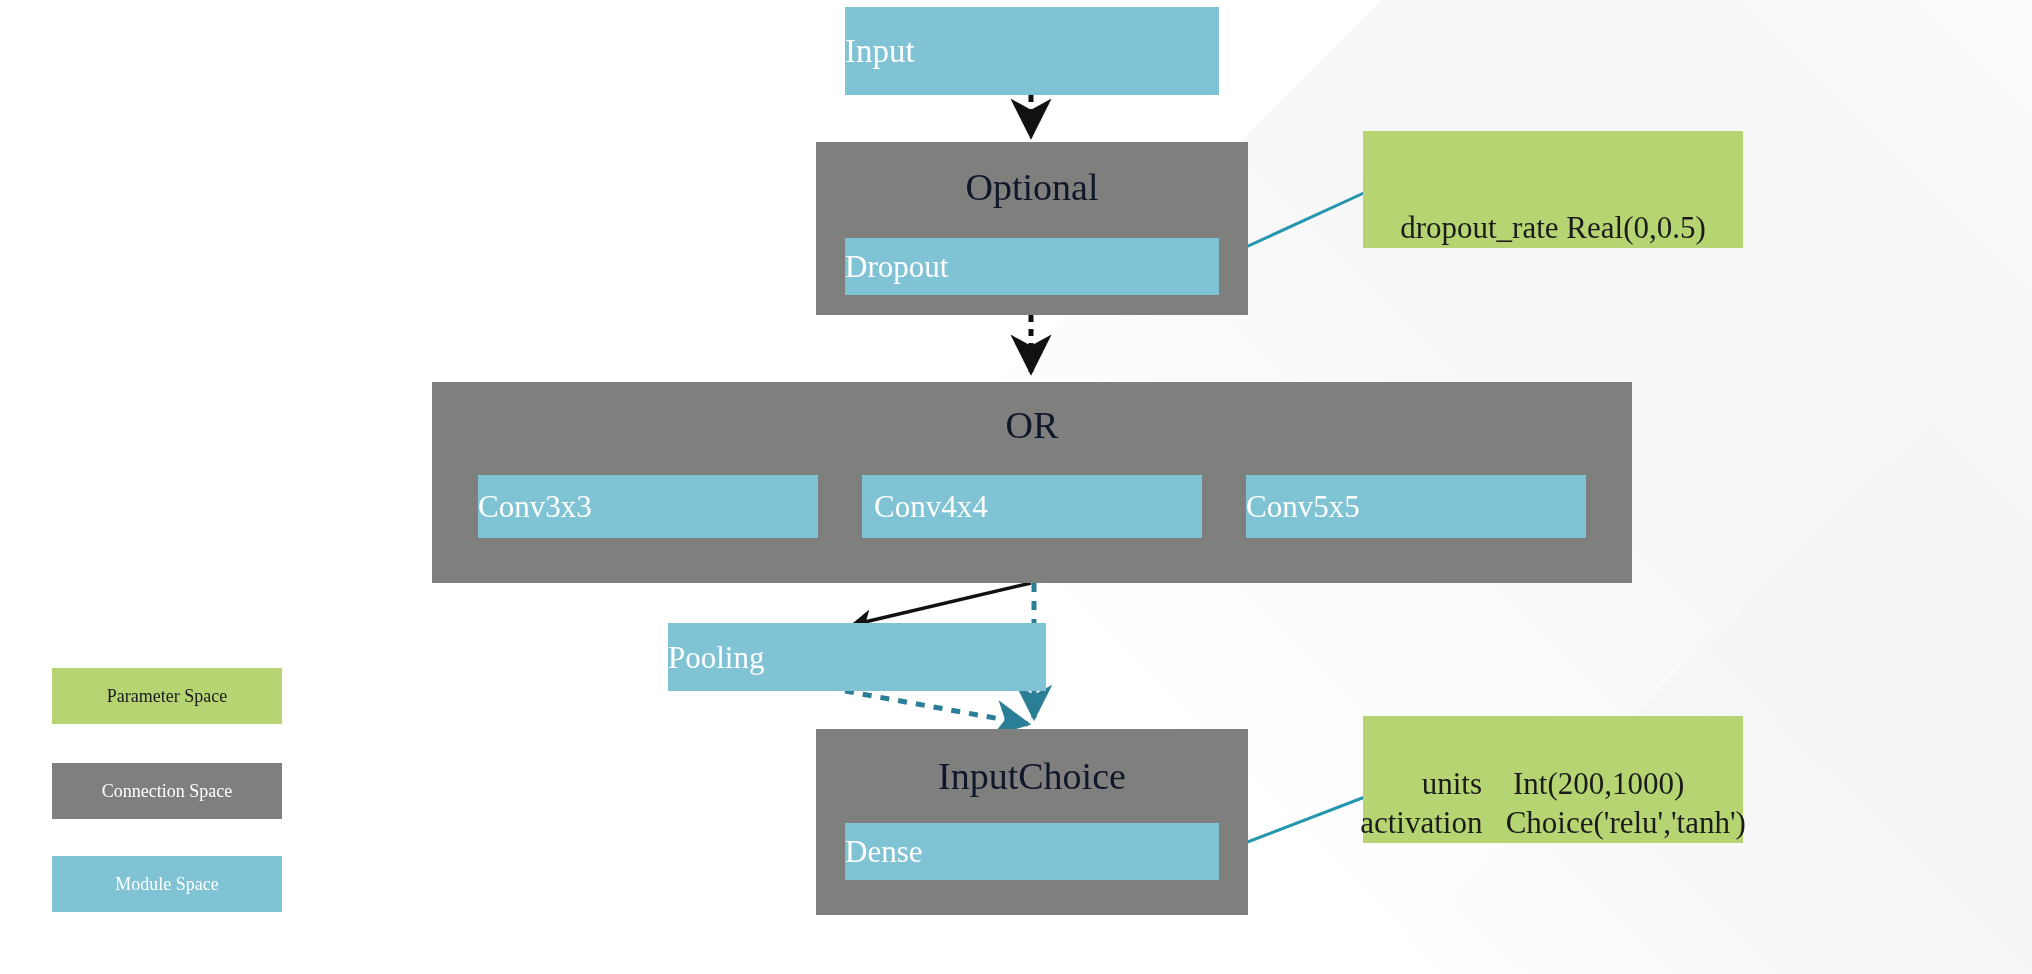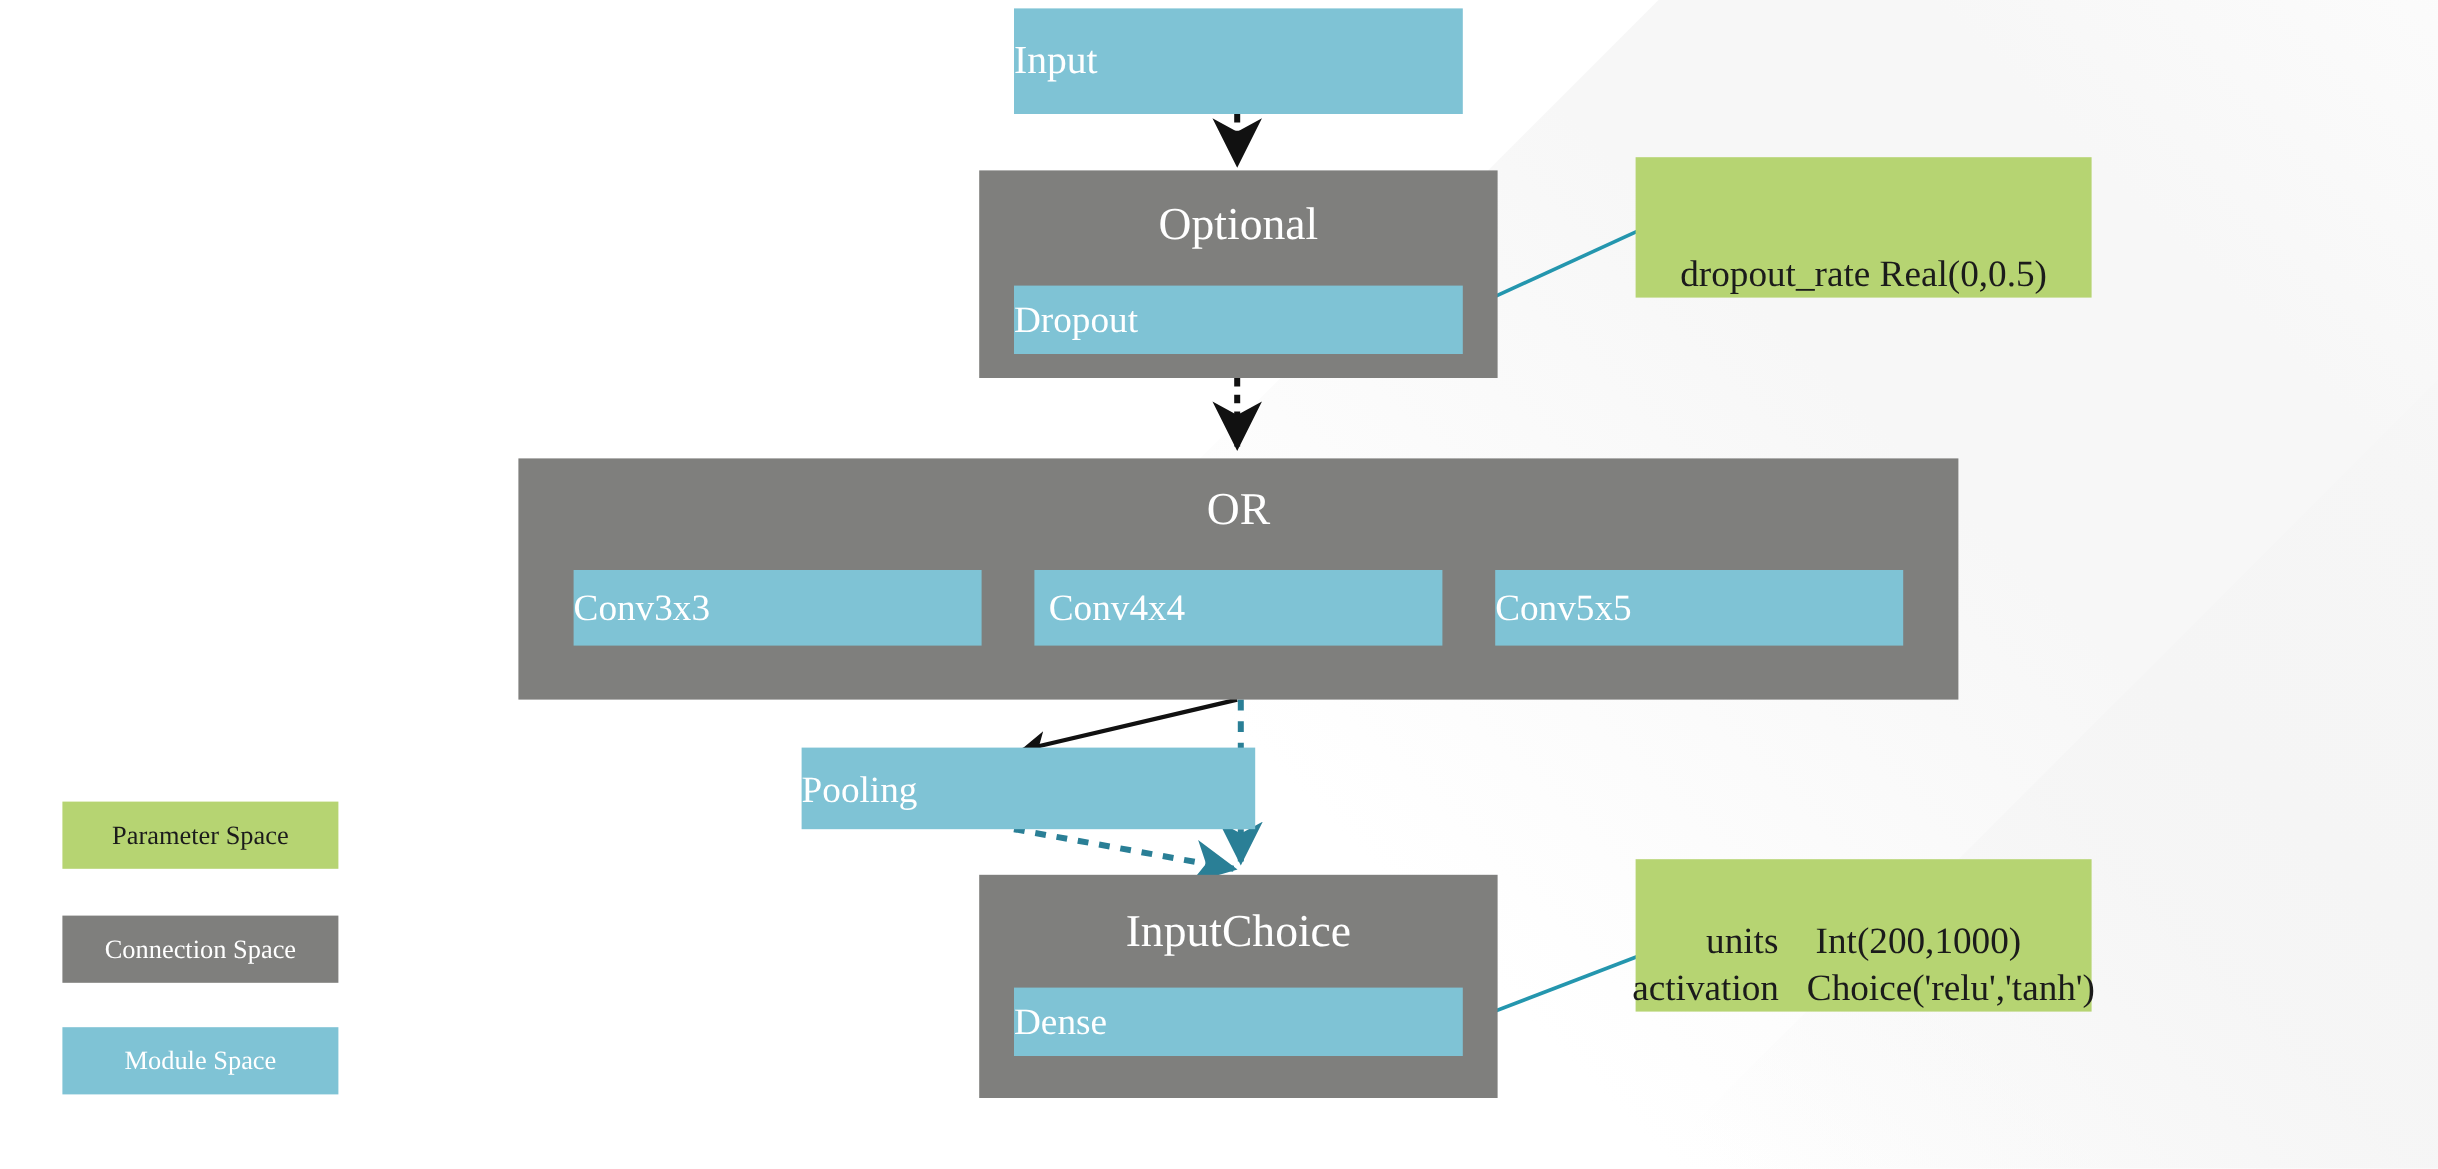--- a/index.html
+++ b/index.html
@@ -46,21 +46,21 @@
   }
   
   .conn {
     background: #7f7f7d;
   }
   .conn-title {
     position: absolute;
     left: 0;
     right: 0;
     text-align: center;
-    color: #ffffff;
+    color: #0f172a;
     font-size: 38px;
     line-height: 1;
     white-space: nowrap;
   }
   
   .module {
     position: absolute;
     background: #7fc3d5;
     color: #ffffff;
     display: flex;
@@ -91,21 +91,21 @@
   .param .prow {
     display: block;
   }
 
   
   .legend-item {
     position: absolute;
     display: flex;
     align-items: center;
     justify-content: center;
-    font-size: 22px;
+    font-size: 18px;
     line-height: 1;
     box-sizing: border-box;
   }
   .legend-param { background: #b6d472; color: #1b1b1b; }
   .legend-conn  { background: #7f7f7d; color: #ffffff; }
   .legend-mod   { background: #7fc3d5; color: #ffffff; }
 
   svg.edges {
     position: absolute;
     left: 0;

